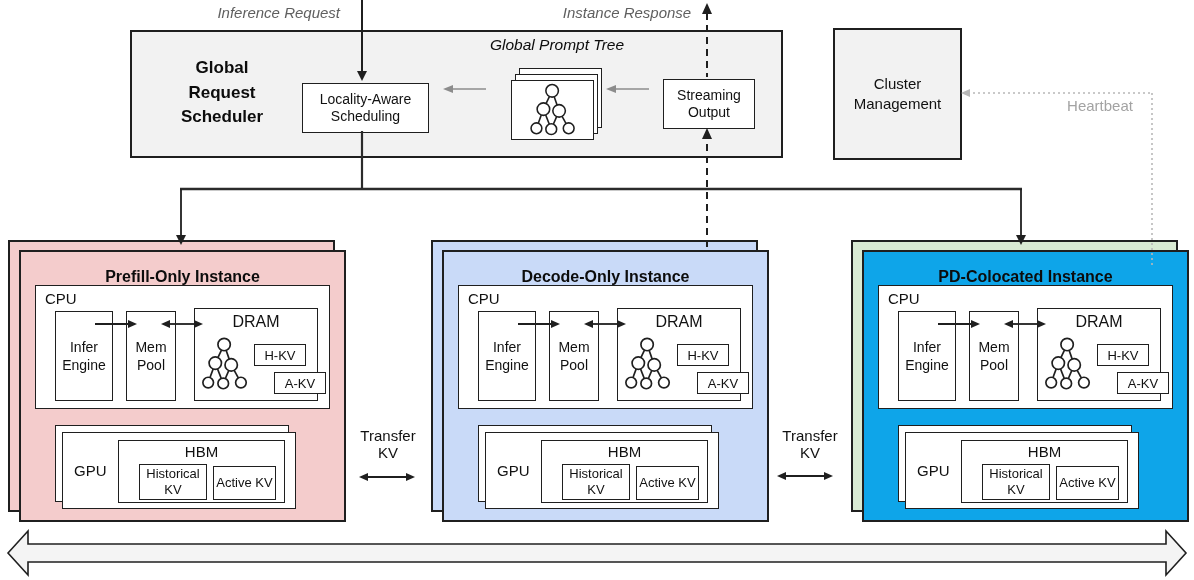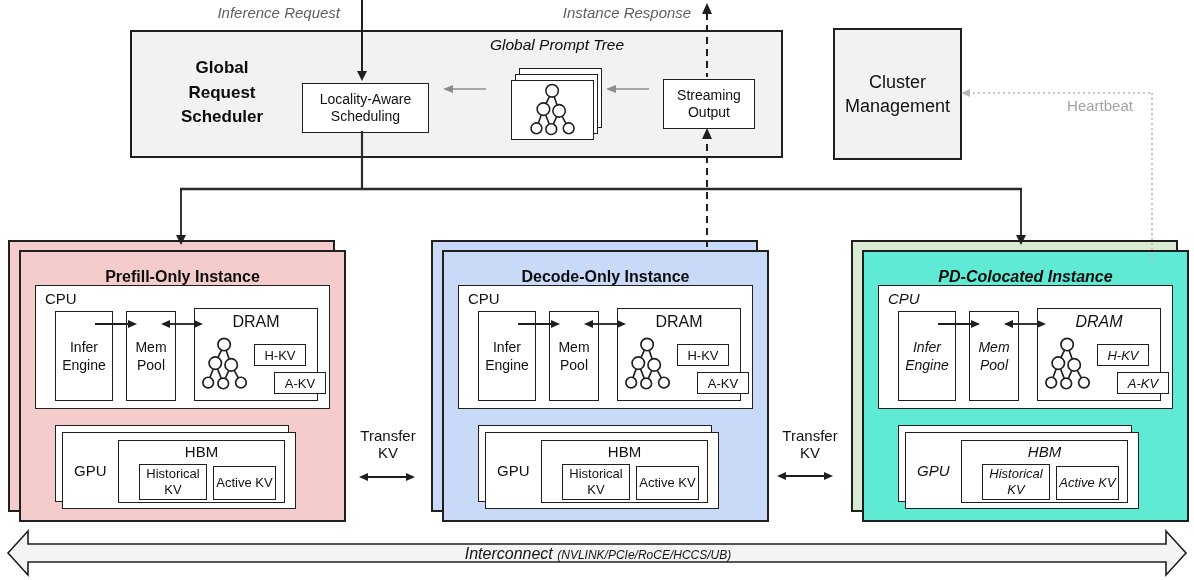--- a/index.html
+++ b/index.html
@@ -17,21 +17,21 @@
   .sched-title{position:absolute;left:30px;top:24px;width:120px;font-weight:bold;font-size:17px;
                line-height:1.45;text-align:center;color:#0c0c0c;}
   .wbox{position:absolute;background:#fff;border:1.5px solid #1f1f1f;box-sizing:border-box;
         display:flex;align-items:center;justify-content:center;text-align:center;
         font-size:14px;line-height:1.25;}
   .tree-title{position:absolute;left:310px;top:4px;width:230px;text-align:center;
               font-style:italic;font-size:15.5px;color:#0c0c0c;}
   .stack-card{position:absolute;width:83px;height:60px;background:#fff;border:1.5px solid #1f1f1f;
               box-sizing:border-box;display:flex;align-items:center;justify-content:center;}
   .cluster{display:flex;align-items:center;justify-content:center;text-align:center;
-           font-size:18px;line-height:1.35;}
+           font-size:15px;line-height:1.35;}
   
   .inst-back{position:absolute;top:240px;width:327px;height:272px;border:2px solid #1f1f1f;box-sizing:border-box;}
   .inst-front{position:absolute;top:250px;width:327px;height:272px;border:2px solid #1f1f1f;box-sizing:border-box;}
   .inst-title{position:absolute;left:0;top:16px;width:100%;text-align:center;font-weight:bold;
               font-size:16px;color:#0c0c0c;}
   .cpu-box{position:absolute;left:14px;top:33px;width:295px;height:124px;background:#fff;
            border:1.5px solid #1f1f1f;box-sizing:border-box;}
   .part-label{position:absolute;font-size:15px;color:#111;}
   .cpu-label{left:9px;top:4px;}
   .ibox{position:absolute;background:#fff;border:1.5px solid #1f1f1f;box-sizing:border-box;
@@ -187,21 +187,21 @@
       <div class="part-label gpu-label">GPU</div>
       <div class="hbm-box">
         <div class="hbm-label">HBM</div>
         <div class="kvbig hist">Historical KV</div>
         <div class="kvbig act">Active KV</div>
       </div>
     </div>
   </div>
 
   <div class="inst-back" style="left: 851px; background: rgb(217, 234, 211);"></div>
-  <div class="inst-front" style="left: 862px; background: #5eead4; font-style: italic;">
+  <div class="inst-front" style="left: 862px; background: #0ea5e9;">
     <div class="inst-title">PD-Colocated Instance</div>
     <div class="cpu-box">
       <div class="part-label cpu-label">CPU</div>
       <div class="ibox infer">Infer Engine</div>
       <div class="ibox mem">Mem Pool</div>
       <div class="dram-box">
         <div class="dram-label">DRAM</div>
         <svg class="dram-tree" width="46" height="60" viewBox="0 0 52 62">
           <g stroke="#1f1f1f" stroke-width="1.9">
             <line x1="25" y1="9" x2="15" y2="30"></line>
@@ -234,24 +234,20 @@
       </div>
     </div>
   </div>
 
   <div class="transfer" style="left:355px;">Transfer KV</div>
   <div class="transfer" style="left:777px;">Transfer KV</div>
 
   <svg class="abs" style="left:0;top:525px;" width="1194" height="55">
     <polygon points="8,28 28,6 28,19 1166,19 1166,6 1186,28 1166,50 1166,37 28,37 28,50" fill="#f4f4f4" stroke="#1f1f1f" stroke-width="1.6"></polygon>
   </svg>
-  <div class="ic-text">
-    <span class="ic-main">Interconnect</span>
-    <span class="ic-sub">(NVLINK/PCIe/RoCE/HCCS/UB)</span>
-  </div>
 
   <svg class="overlay" width="1194" height="580">
 
     <g>
       <line x1="362" y1="0" x2="362" y2="79" stroke="#1f1f1f" stroke-width="2"></line>
       <polygon points="362,81 357,71 367,71" fill="#1f1f1f"></polygon>
     </g>
 
     <g>
       <line x1="707" y1="13" x2="707" y2="77" stroke="#1f1f1f" stroke-width="2" stroke-dasharray="7,5"></line>

